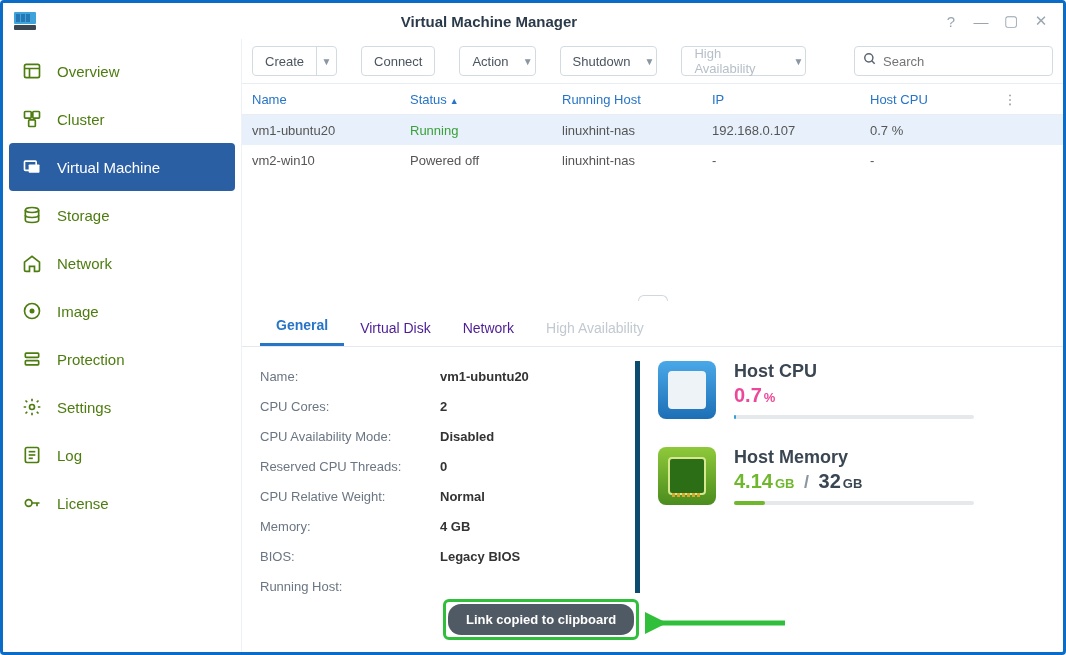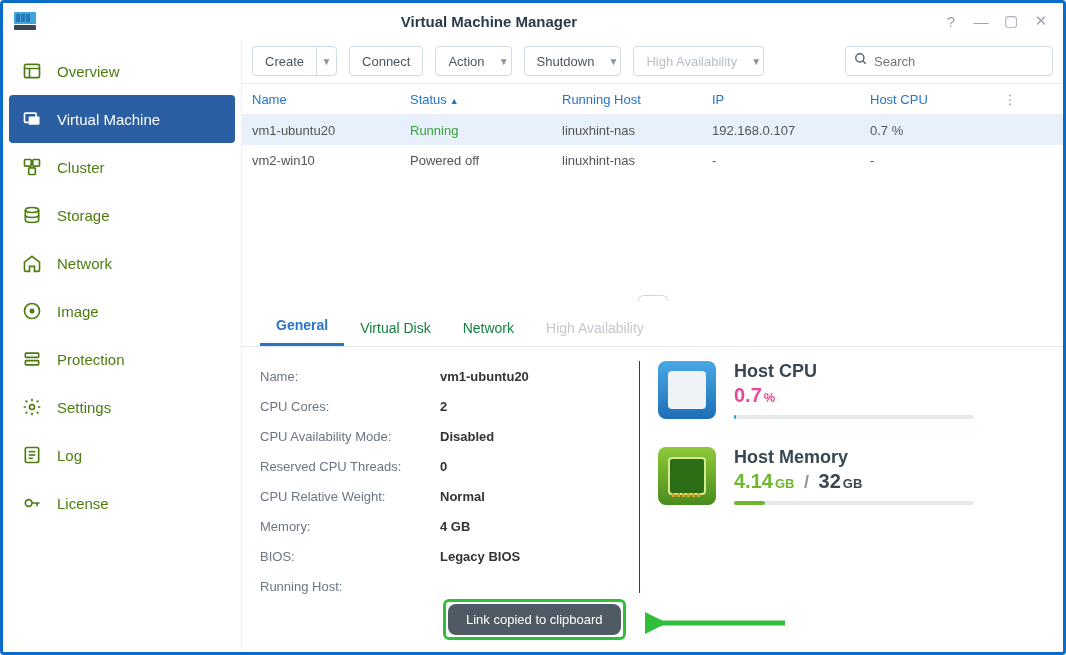--- a/index.html
+++ b/index.html
@@ -9,21 +9,21 @@
 .titlebar .app-icon svg { width: 100%; height: 100%; }
 .titlebar .title { flex: 1; text-align: center; font-weight: 600; color: #2b3a4a; font-size: 15px; }
 .titlebar .winbtn { width: 24px; height: 24px; display: flex; align-items: center; justify-content: center; color: #9aa5b0; margin-left: 6px; cursor: pointer; font-size: 15px; }
 .main { display: flex; height: calc(100% - 36px); }
 .sidebar { width: 238px; background: #fff; padding-top: 8px; }
 .nav-item { display: flex; align-items: center; height: 48px; padding-left: 18px; color: #4d7c0f; font-size: 15px; cursor: pointer; }
 .nav-item.active { background: #2a5fa3; color: #fff; border-radius: 4px; margin: 0 6px; padding-left: 12px; }
 .nav-item .icon { width: 22px; height: 22px; margin-right: 14px; display: flex; align-items: center; justify-content: center; }
 .nav-item .icon svg { width: 20px; height: 20px; fill: currentColor; stroke: currentColor; }
 .content { flex: 1; display: flex; flex-direction: column; border-left: 1px solid #eef2f5; }
-.toolbar { height: 44px; display: flex; align-items: center; padding: 6px 10px; gap: 12px; }
+.toolbar { height: 44px; display: flex; align-items: center; padding: 6px 10px; gap: 24px; }
 .btn { display: flex; align-items: center; height: 30px; border: 1px solid #d3dbe2; background: #fff; border-radius: 4px; color: #4a5560; font-size: 13px; cursor: pointer; }
 .btn .label { padding: 0 12px; }
 .btn .caret { border-left: 1px solid #d3dbe2; width: 20px; height: 100%; display: flex; align-items: center; justify-content: center; color: #8a96a2; font-size: 10px; }
 .btn.single .caret { border-left: none; width: 14px; }
 .btn.disabled { color: #b6bfc8; }
 .toolbar-spacer { flex: 1; }
 .search { display: flex; align-items: center; height: 30px; border: 1px solid #d3dbe2; border-radius: 4px; width: 208px; padding: 0 8px; }
 .search .sicon { color: #5a6572; margin-right: 6px; }
 .search input { border: none; outline: none; font-size: 13px; width: 100%; color: #555; }
 .table-head { display: flex; height: 32px; align-items: center; border-top: 1px solid #e7edf2; border-bottom: 1px solid #e7edf2; font-size: 13px; color: #2675c7; padding: 0 10px; }
@@ -34,46 +34,46 @@
 .th.ip, .td.ip { width: 158px; }
 .th.cpu, .td.cpu { width: 130px; }
 .th .sort { font-size: 9px; margin-left: 3px; color: #2675c7; }
 .th-more { width: 20px; text-align: center; color: #888; cursor: pointer; }
 .table-body .row { display: flex; height: 30px; align-items: center; padding: 0 10px; font-size: 13px; color: #555; }
 .table-body .row.selected { background: #e8f1fb; }
 .row .td.status.running { color: #3aa03a; }
 .detail-divider { margin-top: 120px; display: flex; justify-content: center; height: 12px; }
 .detail-divider .handle { width: 30px; height: 6px; border: 1px solid #d0d7de; border-bottom: none; border-radius: 6px 6px 0 0; }
 .tabs { display: flex; border-bottom: 1px solid #e3e9ee; padding: 0 18px; height: 40px; align-items: flex-end; }
-.tab { padding: 10px 16px; font-size: 14px; color: #15803d; cursor: pointer; }
+.tab { padding: 10px 16px; font-size: 14px; color: #4c1d95; cursor: pointer; }
 .tab.active { color: #2675c7; font-weight: 600; border-bottom: 3px solid #2675c7; }
 .tab.disabled { color: #c2c9d0; }
 .detail-body { display: flex; padding: 14px 18px; height: 260px; position: relative; }
-.detail-left { width: 380px; border-right: 1px solid #0c4a6e; }
+.detail-left { width: 380px; border-right: 5px solid #0c4a6e; }
 .kv { display: flex; height: 30px; align-items: center; font-size: 13px; }
 .kv .k { width: 180px; color: #6b7683; }
 .kv .v { color: #333; font-weight: 600; }
 .detail-right { flex: 1; padding-left: 18px; }
 .stat { display: flex; align-items: flex-start; margin-bottom: 28px; }
 .stat .sicon { width: 58px; height: 58px; border-radius: 8px; margin-right: 18px; display: flex; align-items: center; justify-content: center; }
 .stat .sicon.cpu { background: linear-gradient(#4aa8e8,#1d6fb5); }
 .stat .sicon.mem { background: linear-gradient(#8fc93a,#4a8c1e); }
 .stat .sicon .chip { width: 38px; height: 38px; background: #eef3f7; border-radius: 4px; }
 .stat .sicon.mem .chip { background: #2b6e15; border: 2px solid #d8e88f; position: relative; }
 .stat .sicon.mem .chip::after { content: ""; position: absolute; bottom: -4px; left: 2px; right: 2px; height: 4px; background: repeating-linear-gradient(90deg,#d8a72b 0 3px,transparent 3px 5px); }
 .stat .meta .title { font-size: 18px; font-weight: 700; color: #3a4652; margin-bottom: 2px; }
 .stat .meta .value { font-size: 20px; font-weight: 700; }
 .stat .meta .value .accent { color: #ec4899; }
 .stat .meta .value .accent2 { color: #6fb82e; }
 .stat .meta .value .unit { font-size: 13px; font-weight: 600; margin-left: 2px; }
 .stat .meta .value .sep { color: #8a96a2; font-size: 18px; margin: 0 4px; }
 .stat .meta .bar { margin-top: 8px; width: 240px; height: 4px; background: #e6e9ec; border-radius: 2px; position: relative; }
 .stat .meta .bar .fill { position: absolute; left: 0; top: 0; bottom: 0; border-radius: 2px; }
 .toast-box { position: absolute; left: 440px; top: 596px; border: 3px solid #2fbf3a; border-radius: 6px; padding: 2px; }
-.toast { background: #505a64; color: #fff; font-size: 13px; padding: 8px 18px; border-radius: 8px; }
+.toast { background: #505a64; color: #fff; font-size: 13px; padding: 8px 18px; border-radius: 13px; font-weight: bold; }
 .arrow { position: absolute; left: 642px; top: 602px; }
 .arrow svg { width: 150px; height: 36px; }
 </style>
 </head>
 <body>
 
 <div class="titlebar">
   <span class="app-icon">
     <svg viewBox="0 0 24 20">
         <rect x="1" y="1" width="22" height="12" rx="1" fill="#3fa3db"></rect>
@@ -95,38 +95,38 @@
     <div class="nav-item">
       <span class="icon">
           <svg viewBox="0 0 24 24">
             <rect x="3" y="4" width="18" height="16" rx="2" fill="none" stroke-width="2"></rect>
             <line x1="3" y1="9" x2="21" y2="9" stroke-width="2"></line>
             <line x1="9" y1="9" x2="9" y2="20" stroke-width="2"></line>
           </svg>
         </span>
       <span>Overview</span>
     </div>
-    <div class="nav-item active">
-      <span class="icon">
-          <svg viewBox="0 0 24 24">
-            <rect x="3" y="5" width="14" height="11" rx="1" fill="none" stroke-width="2"></rect>
-            <rect x="8" y="9" width="13" height="10" rx="1" fill="currentColor" stroke="none"></rect>
-          </svg>
-        </span>
-      <span>Virtual Machine</span>
-    </div>
     <div class="nav-item">
       <span class="icon">
           <svg viewBox="0 0 24 24">
             <rect x="3" y="3" width="8" height="8" rx="1" fill="none" stroke-width="2"></rect>
             <rect x="13" y="3" width="8" height="8" rx="1" fill="none" stroke-width="2"></rect>
             <rect x="8" y="13" width="8" height="8" rx="1" fill="none" stroke-width="2"></rect>
           </svg>
         </span>
       <span>Cluster</span>
+    </div>
+    <div class="nav-item active">
+      <span class="icon">
+          <svg viewBox="0 0 24 24">
+            <rect x="3" y="5" width="14" height="11" rx="1" fill="none" stroke-width="2"></rect>
+            <rect x="8" y="9" width="13" height="10" rx="1" fill="currentColor" stroke="none"></rect>
+          </svg>
+        </span>
+      <span>Virtual Machine</span>
     </div>
     <div class="nav-item">
       <span class="icon">
           <svg viewBox="0 0 24 24">
             <ellipse cx="12" cy="6" rx="8" ry="3" fill="none" stroke-width="2"></ellipse>
             <path d="M4 6v6c0 1.7 3.6 3 8 3s8-1.3 8-3V6" fill="none" stroke-width="2"></path>
             <path d="M4 12v6c0 1.7 3.6 3 8 3s8-1.3 8-3v-6" fill="none" stroke-width="2"></path>
           </svg>
         </span>
       <span>Storage</span>

